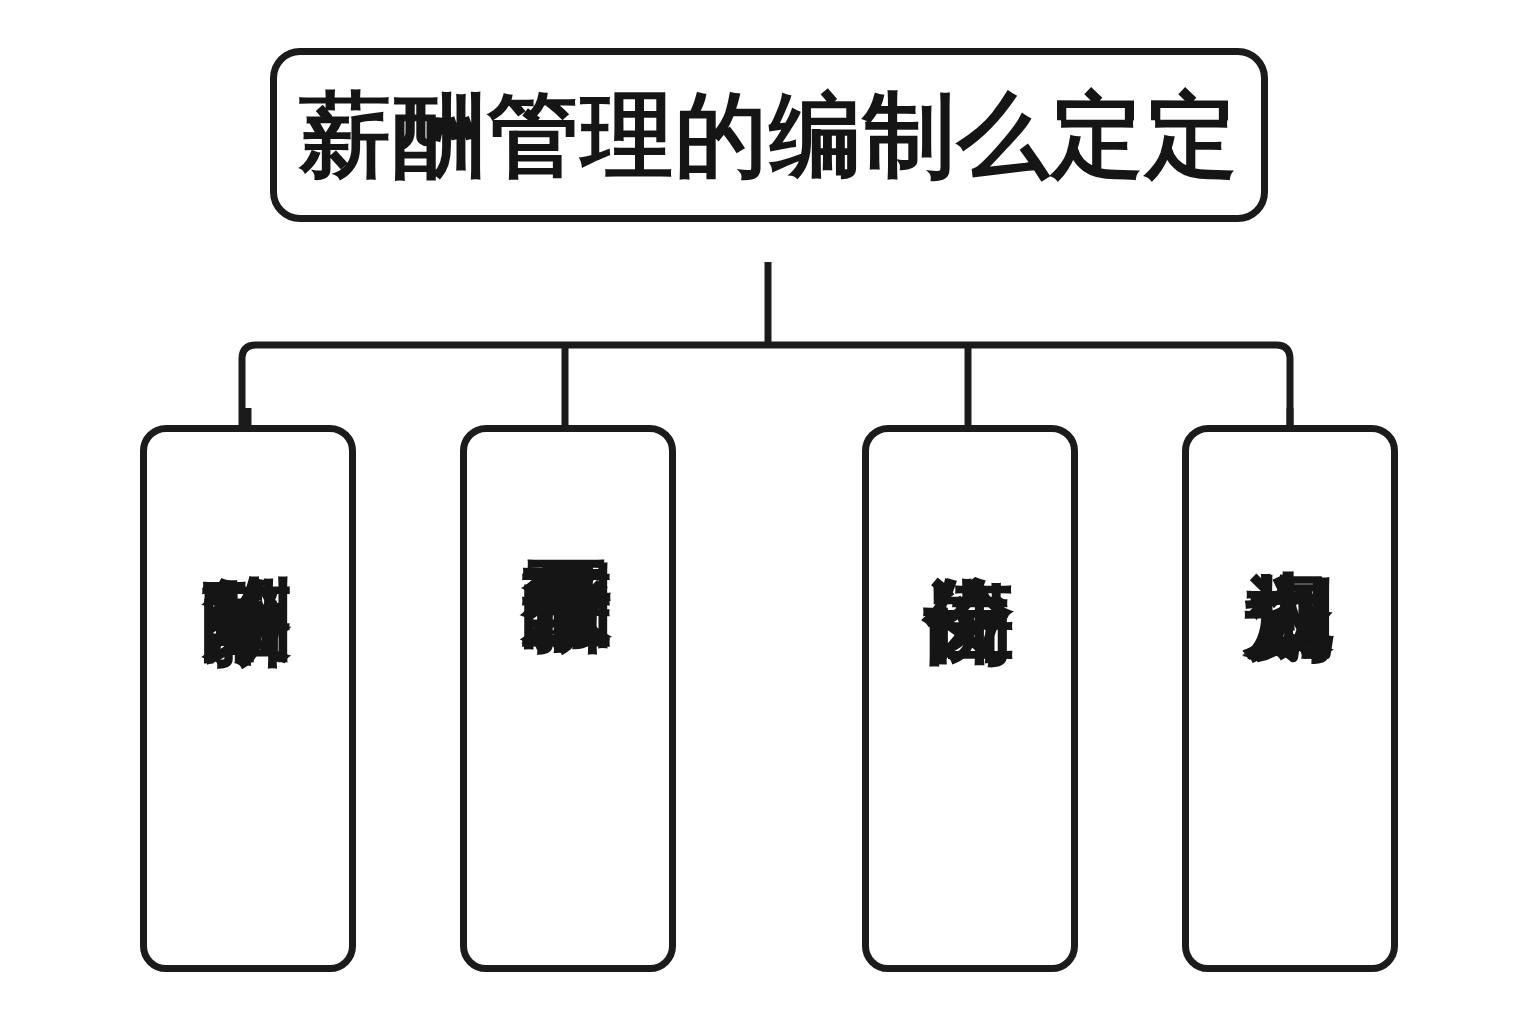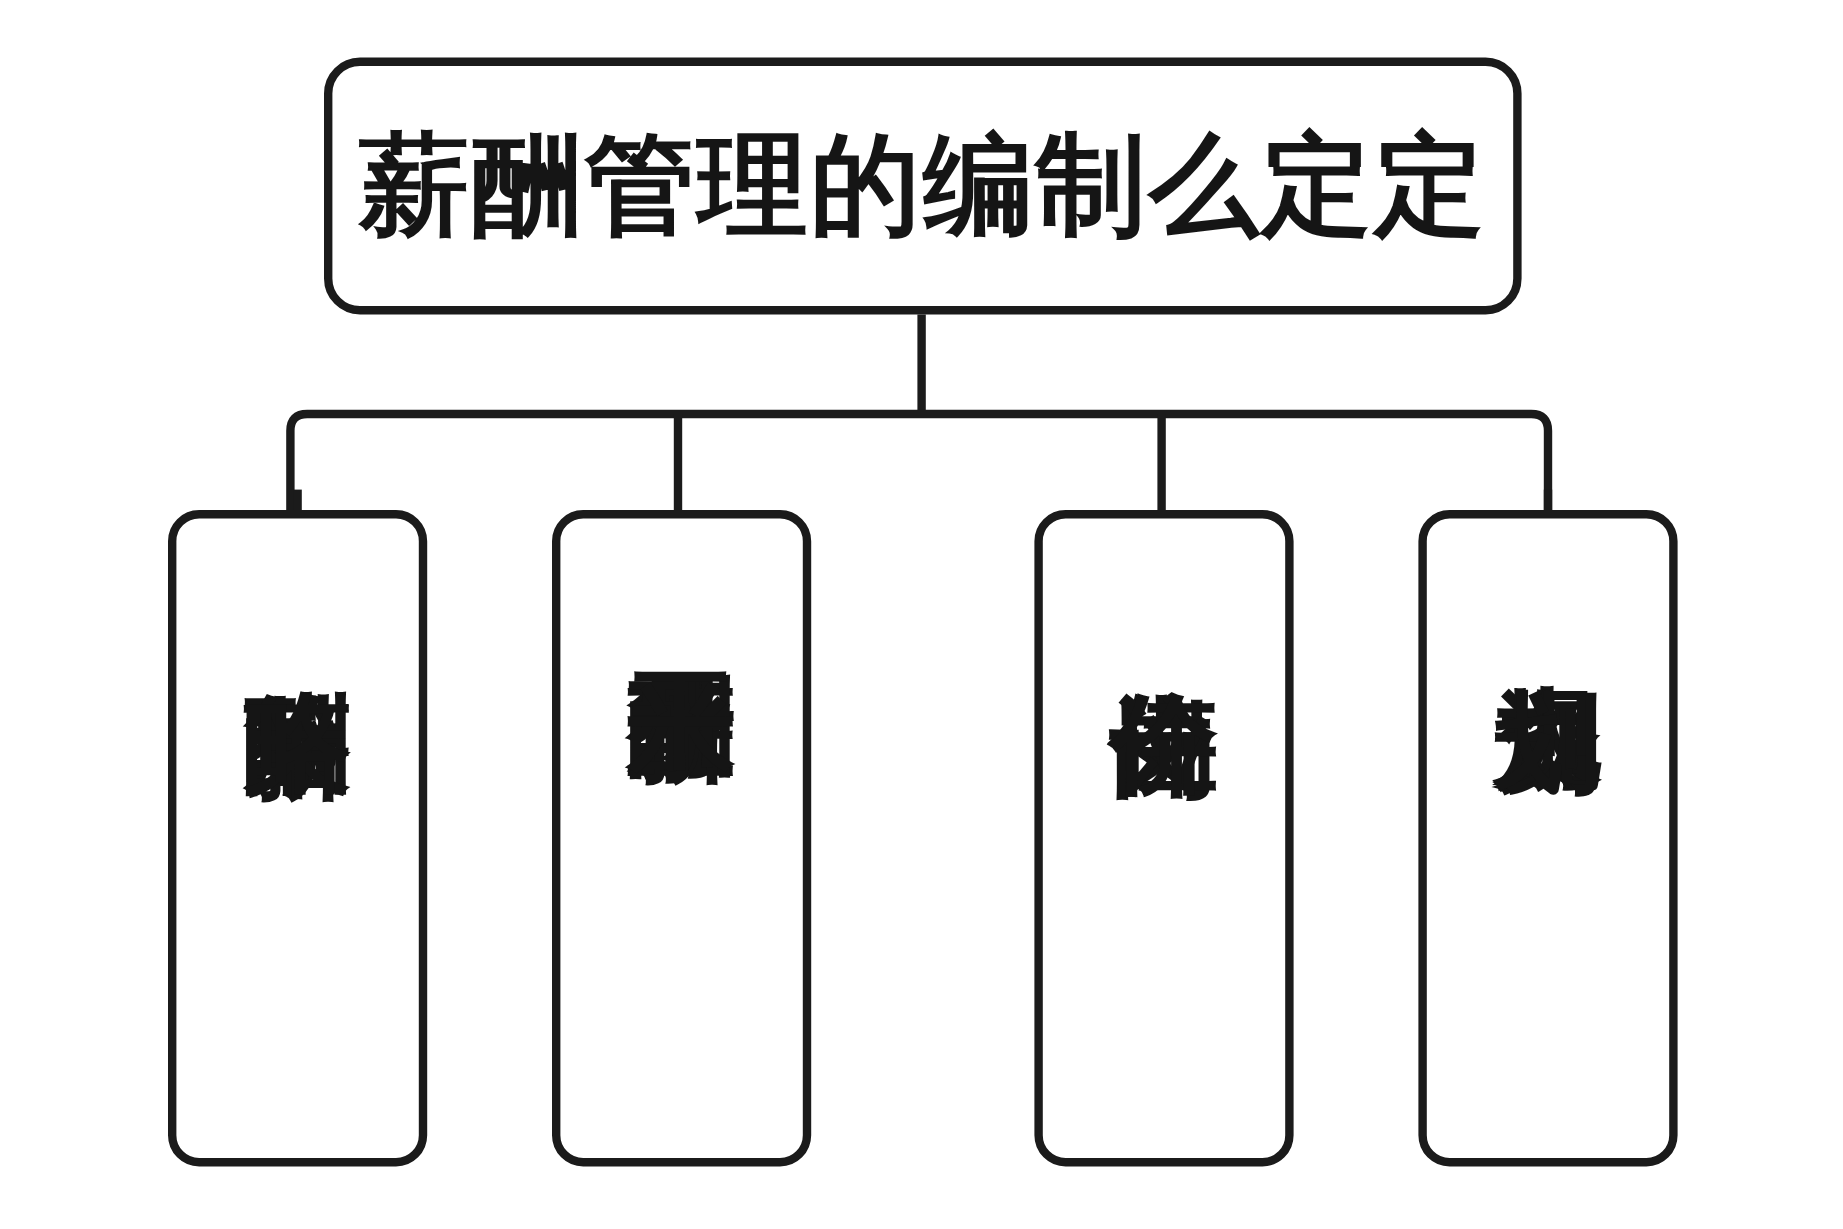--- a/index.html
+++ b/index.html
@@ -32,21 +32,21 @@
     background: #ffffff;
     border: 7px solid #1b1b1b;
     display: flex;
     align-items: center;
     justify-content: center;
   }
   .node.root {
     left: 270px;
     top: 48px;
     width: 998px;
-    height: 214px;
+    height: 174px;
     border-radius: 30px;
   }
   .node.leaf {
     top: 425px;
     height: 547px;
     width: 216px;
     border-radius: 26px;
     align-items: flex-start;
     justify-content: center;
   }

